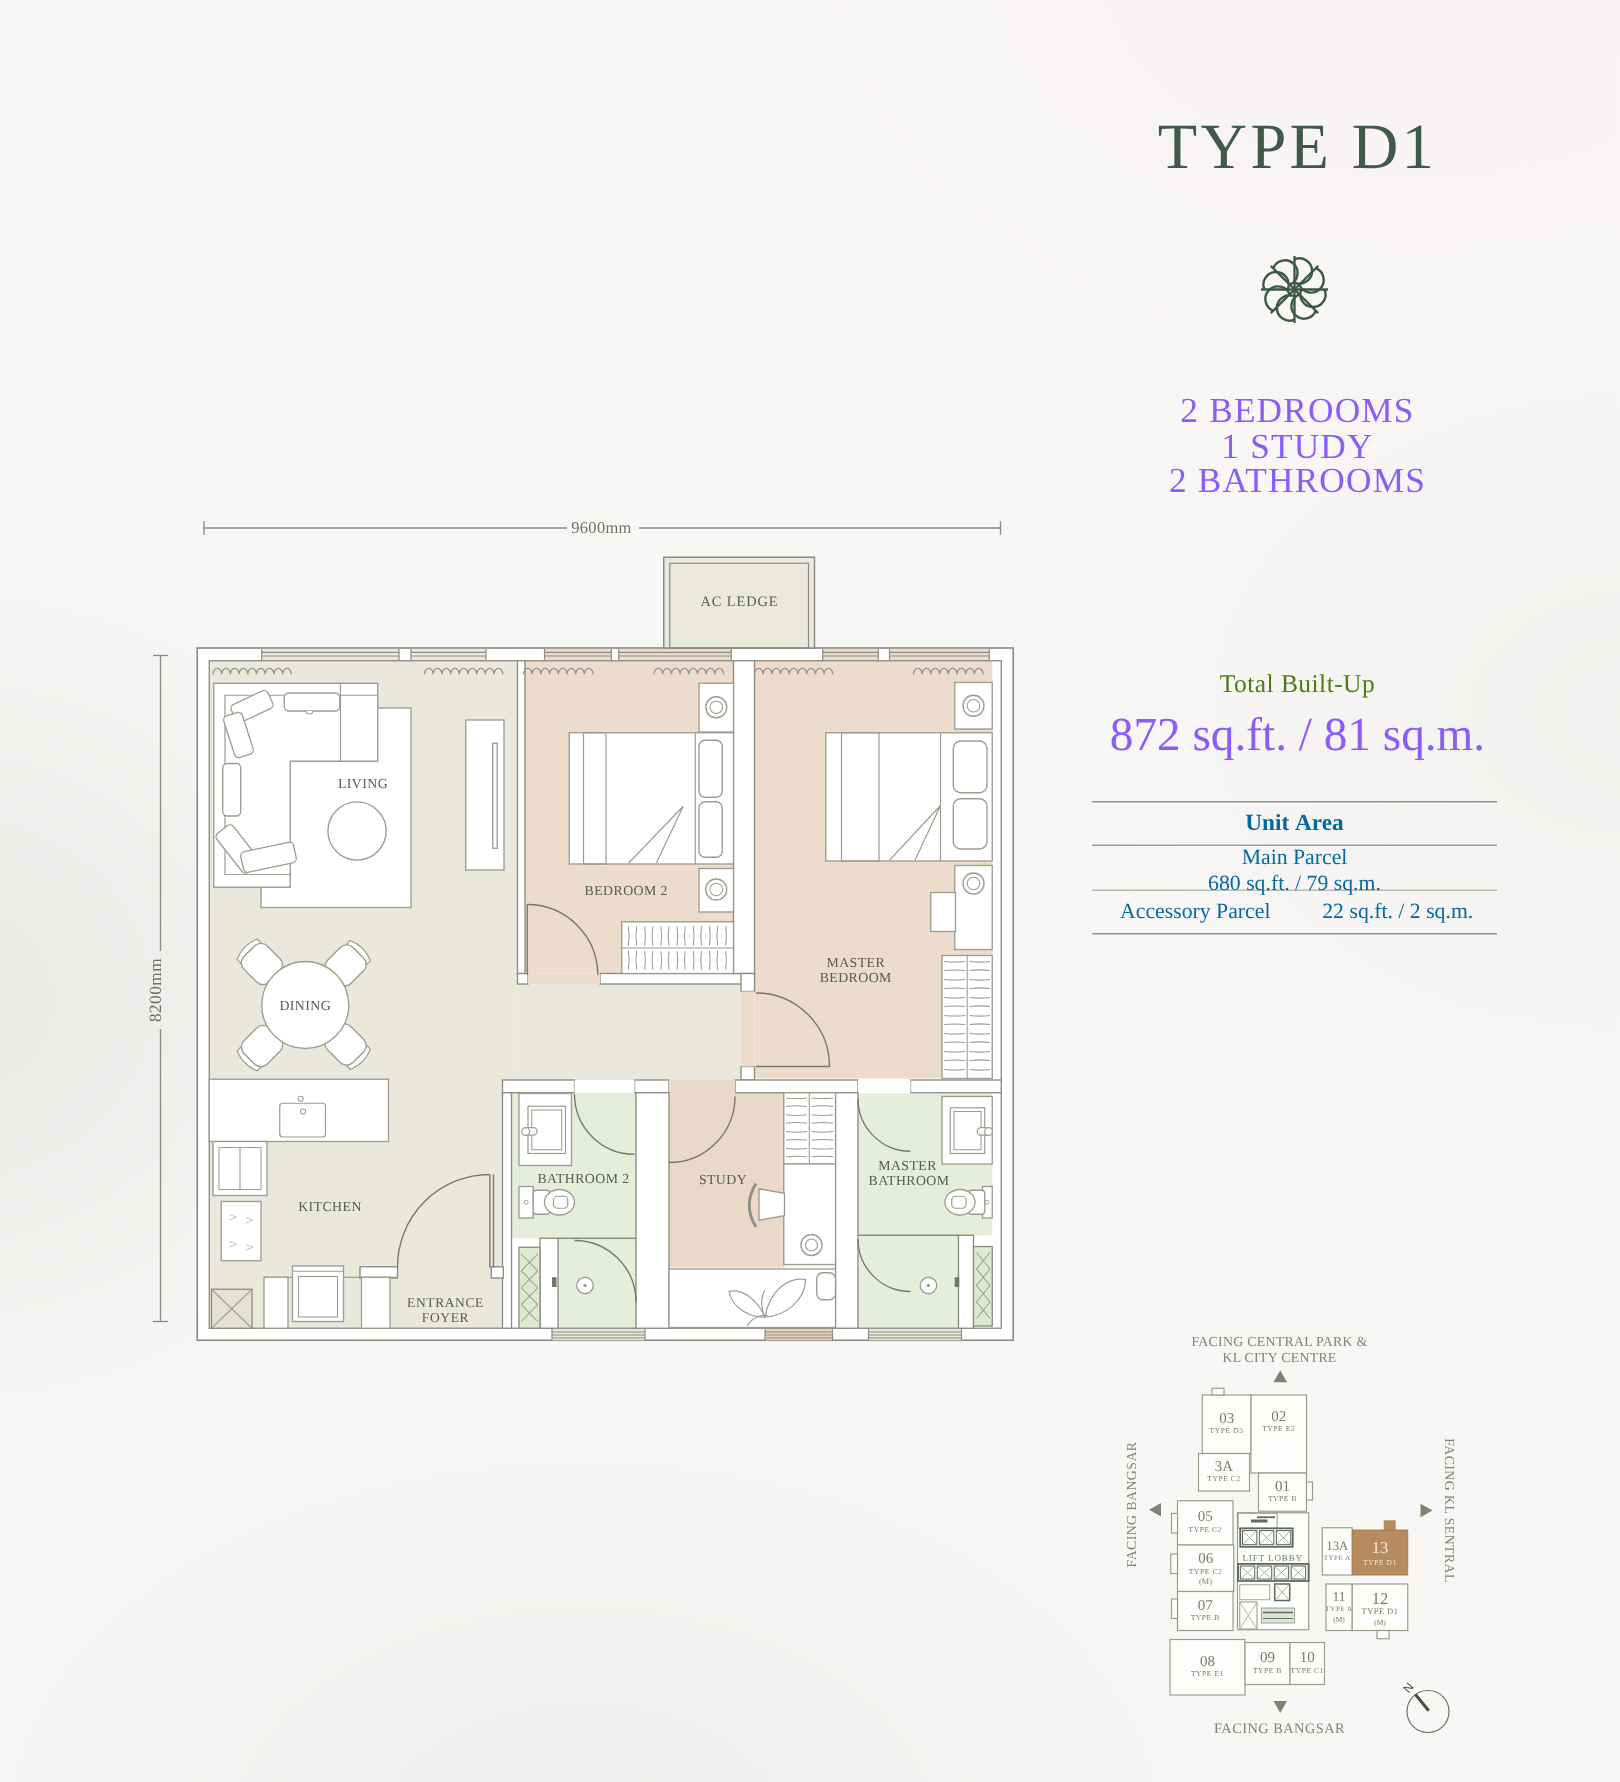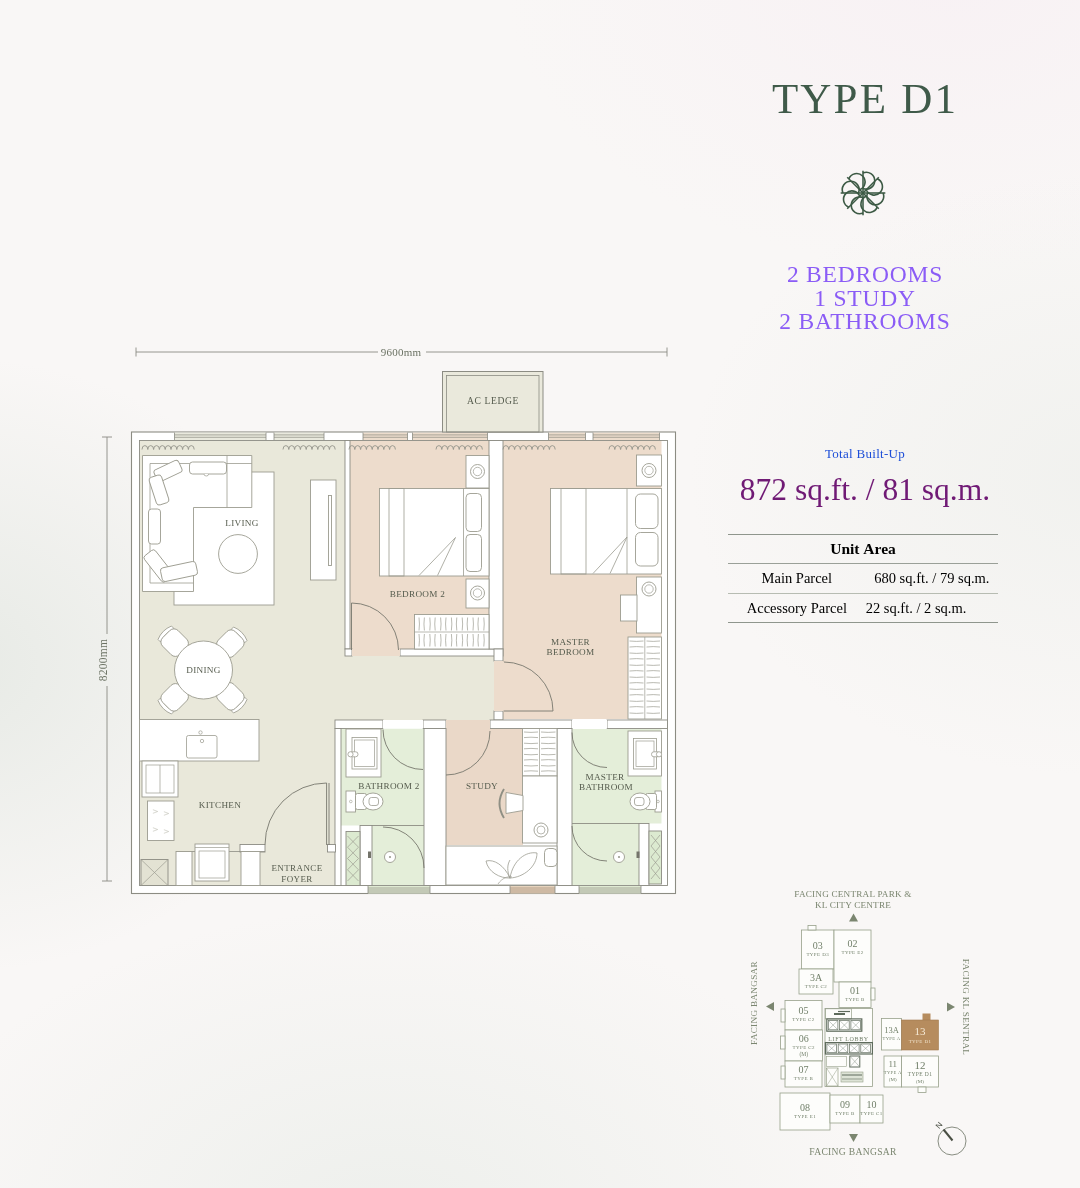--- a/index.html
+++ b/index.html
@@ -606,28 +606,28 @@
       </g>
       <g transform="rotate(315)">
         <line x1="0" y1="0" x2="0" y2="-21.5" stroke="#3c5944" stroke-width="1.5"></line>
         <path d="M0,-19.3 A8.1,8.1 0 1 1 0,-4.4" fill="none" stroke="#3c5944" stroke-width="1.55"></path>
       </g>
     </svg></div>
 
 <div class="abs" style="left:685px;top:263px;width:360px;text-align:center;font-size:23.5px;letter-spacing:0.8px;line-height:23.5px;color:#8b5cf6;">
 2 BEDROOMS<br>1 STUDY<br>2 BATHROOMS</div>
 
-<div class="abs" style="left:685px;top:446px;width:360px;text-align:center;font-size:13px;letter-spacing:0.3px;color:#1d4ed8;">Total Built-Up</div>
-<div class="abs" style="left:685px;top:472px;width:360px;text-align:center;font-size:31.5px;letter-spacing:0px;color:#701a75;">872 sq.ft. / 81 sq.m.</div>
-
-<div class="abs" style="left:728px;top:534px;width:270px;color:#000000;">
+<div class="abs" style="left:685px;top:446px;width:360px;text-align:center;font-size:17px;letter-spacing:0.3px;color:#4d7c0f;">Total Built-Up</div>
+<div class="abs" style="left:685px;top:472px;width:360px;text-align:center;font-size:31.5px;letter-spacing:0px;color:#8b5cf6;">872 sq.ft. / 81 sq.m.</div>
+
+<div class="abs" style="left:728px;top:534px;width:270px;color:#0369a1;">
 <div style="border-top:1.4px solid #8f968d;border-bottom:1px solid #9aa098;height:28.2px;display:flex;align-items:center;justify-content:center;font-weight:bold;font-size:15.5px;">Unit&nbsp;Area</div>
 
-<div style="border-bottom:1px solid #b7bcb2;height:28.6px;font-size:14.5px;display:flex;align-items:center;">
+<div style="border-bottom:1px solid #b7bcb2;height:28.6px;font-size:14.5px;display:flex;align-items:center;flex-direction:column;">
       <span style="width:51%;text-align:center;">Main Parcel</span>
       <span style="width:49%;text-align:center;">680 sq.ft. / 79 sq.m.</span>
     </div>
 
 <div style="border-bottom:1.3px solid #8f968d;height:28.6px;font-size:14.5px;display:flex;align-items:center;">
       <span style="width:51%;text-align:center;">Accessory Parcel</span>
-      <span style="width:49%;text-align:left;">22 sq.ft. / 2 sq.m.</span>
+      <span style="width:49%;text-align:center;">22 sq.ft. / 2 sq.m.</span>
     </div>
 </div>
 
 </body></html>

